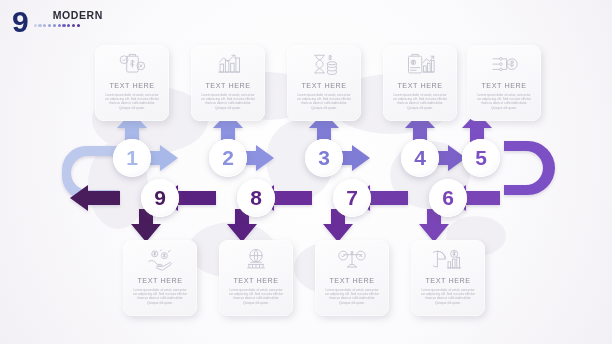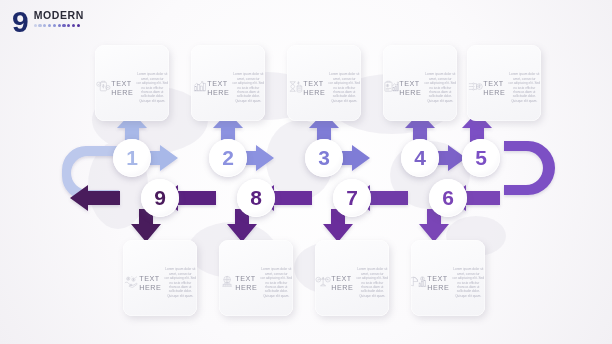--- a/index.html
+++ b/index.html
@@ -18,31 +18,31 @@
   
   .logo { position:absolute; left:12px; top:9px; display:flex; align-items:flex-start; gap:6px; }
   .logo-9 {
     font-size:30px; font-weight:bold; line-height:26px;
     color:#1d2a6b; font-family:"Liberation Sans", sans-serif;
     letter-spacing:-1px;
   }
   .logo-words { padding-top:1px; }
   .logo-words .l1, .logo-words .l2 {
     font-size:10.5px; font-weight:bold; letter-spacing:.6px;
-    color:#2b2b38; line-height:11px;
+    color:#2b2b38; line-height:11px;margin-left:19px;
   }
   .logo-dots { display:flex; gap:1.6px; margin-top:2.5px; }
   .logo-dots i { width:3.2px; height:3.2px; border-radius:50%; display:block; }
 
   
   .card {
     position:absolute; width:74px; height:76px; border-radius:9px;
     background:linear-gradient(160deg,#fdfdfe 0%,#f4f4f7 100%);
     box-shadow:2px 3px 7px rgba(110,105,130,.18), 0 0 0 .5px rgba(255,255,255,.9) inset;
-    display:flex; flex-direction:row; align-items:center;
+    display:flex; flex-direction:column; align-items:center;
     padding-top:7px;
   }
   .card .ico { width:30px; height:26px; display:block; }
   .card .ttl {
     font-size:7.2px; letter-spacing:.55px; color:#8d8d9c;
     margin-top:3px; font-weight:normal;
   }
   .card .body {
     margin-top:2.5px; width:62px; text-align:center;
     font-size:3.15px; line-height:4.4px; color:#b4b4c2;

